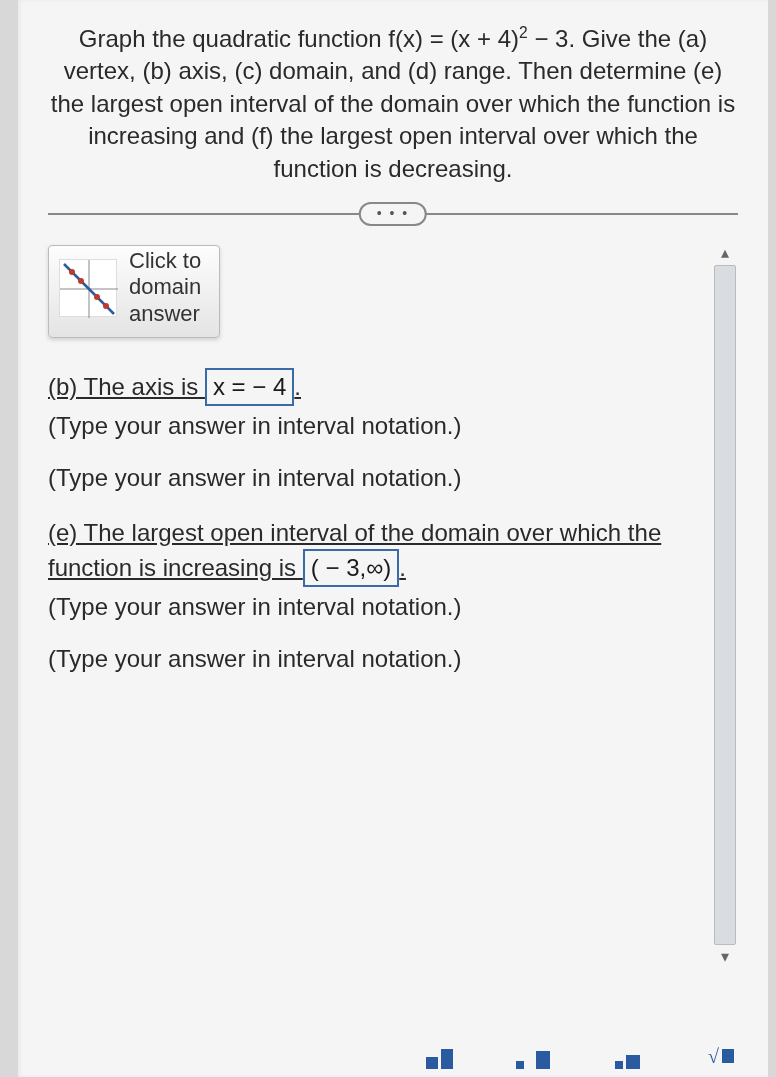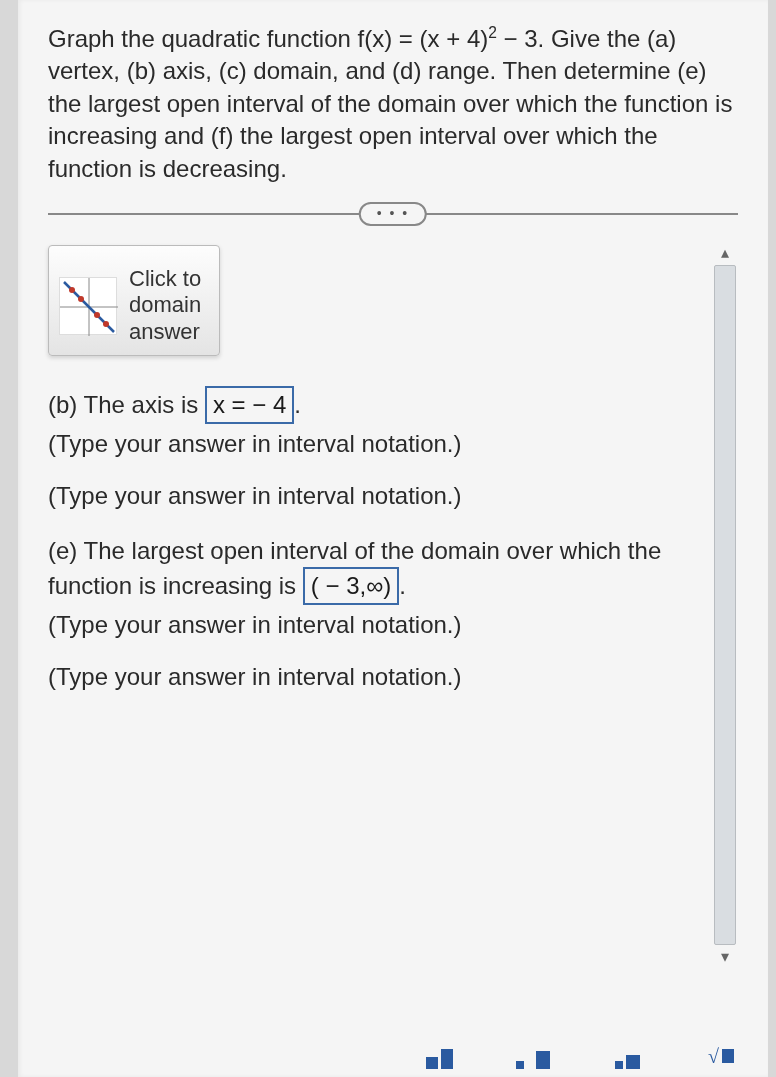--- a/index.html
+++ b/index.html
@@ -18,20 +18,21 @@
     padding: 22px 30px 20px 30px;
     height: 100%;
     position: relative;
     box-shadow: inset 2px 0 4px rgba(0,0,0,0.05);
   }
   .question {
     font-size: 24px;
     color: #2a2a2a;
     line-height: 1.35;
     margin-bottom: 20px;
+    text-align: center;
   }
   .hr-wrap {
     position: relative;
     margin: 28px 0 30px 0;
   }
   .hr-line {
     border: none;
     border-top: 2px solid #888;
     margin: 0;
   }
@@ -77,21 +78,21 @@
     border: 1px solid #b8bcc0;
     border-radius: 2px;
     margin: 4px 0;
   }
   .graph-button {
     display: inline-flex;
     align-items: center;
     background: linear-gradient(#fdfdfd, #e4e4e4);
     border: 1px solid #bbb;
     border-radius: 4px;
-    padding: 20px 18px 10px 10px;
+    padding: 2px 18px 10px 10px;
     box-shadow: 0 2px 4px rgba(0,0,0,0.15);
     cursor: pointer;
     margin-bottom: 30px;
   }
   .graph-thumb {
     width: 58px;
     height: 58px;
     position: relative;
     margin-right: 12px;
     background: #fff;
@@ -100,20 +101,21 @@
   .graph-label {
     font-size: 22px;
     color: #333;
     line-height: 1.2;
   }
   .part {
     font-size: 24px;
     color: #2a2a2a;
     line-height: 1.4;
     margin-bottom: 6px;
+    text-decoration: underline;
   }
   .hint {
     font-size: 24px;
     color: #2a2a2a;
     margin-bottom: 24px;
   }
   .answer-box {
     display: inline-block;
     border: 2px solid #3a6aa8;
     padding: 0 6px;

